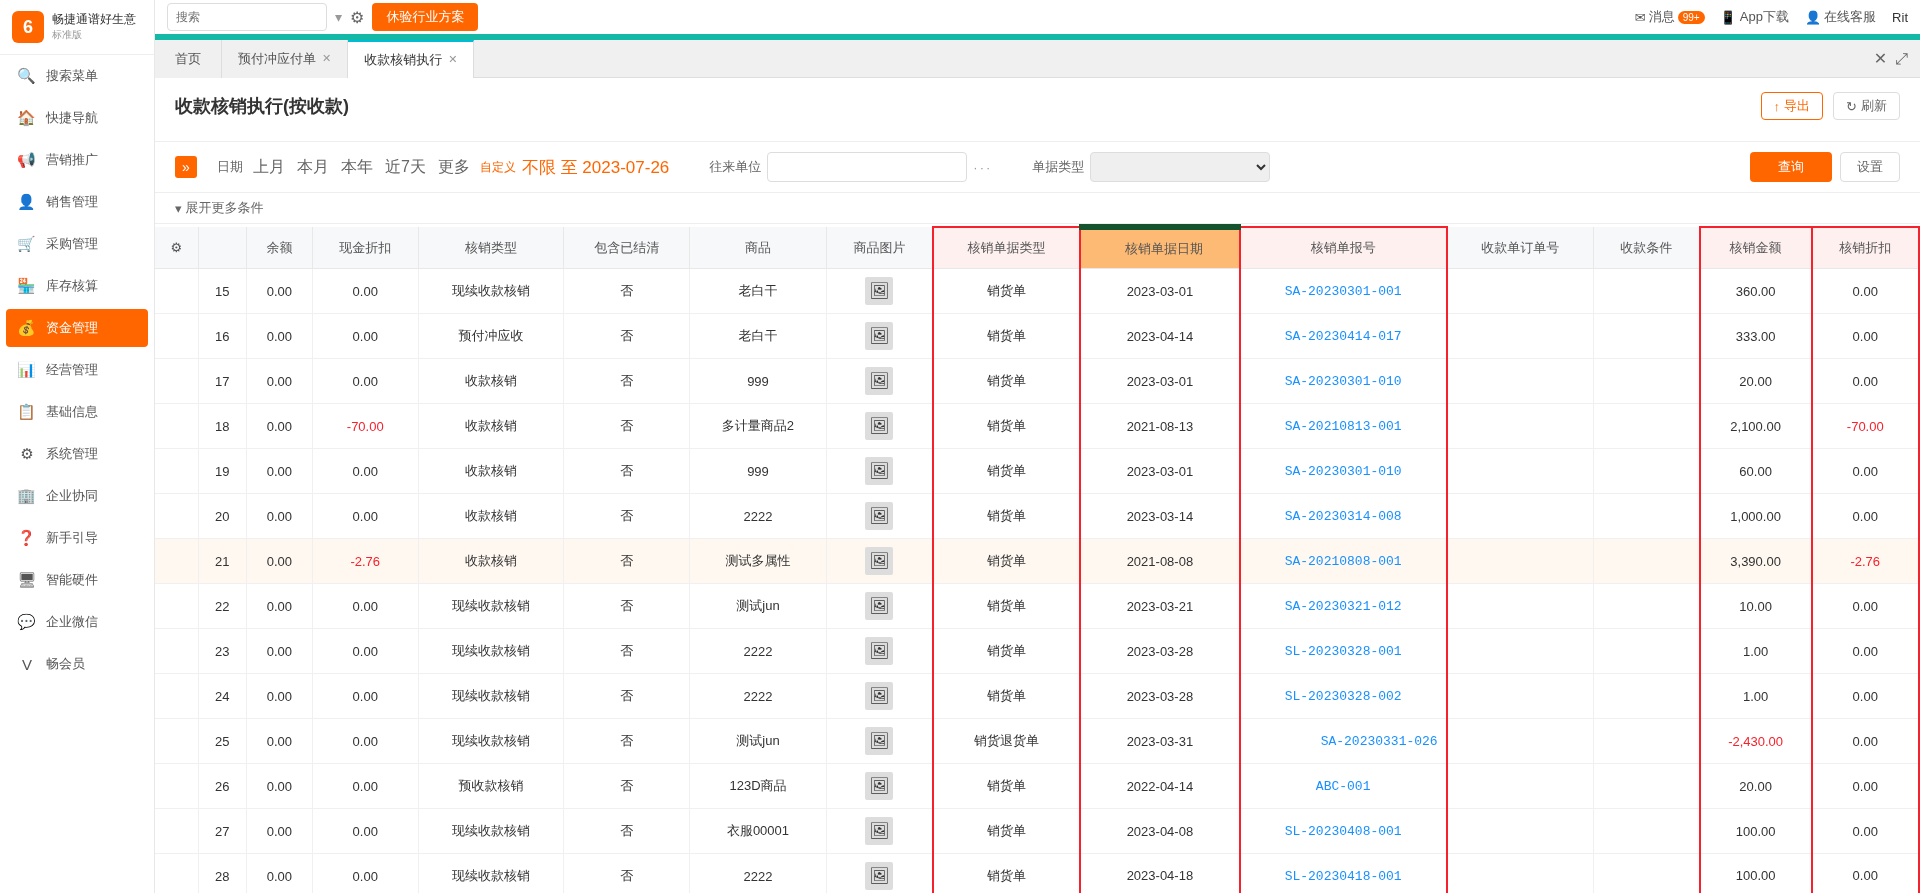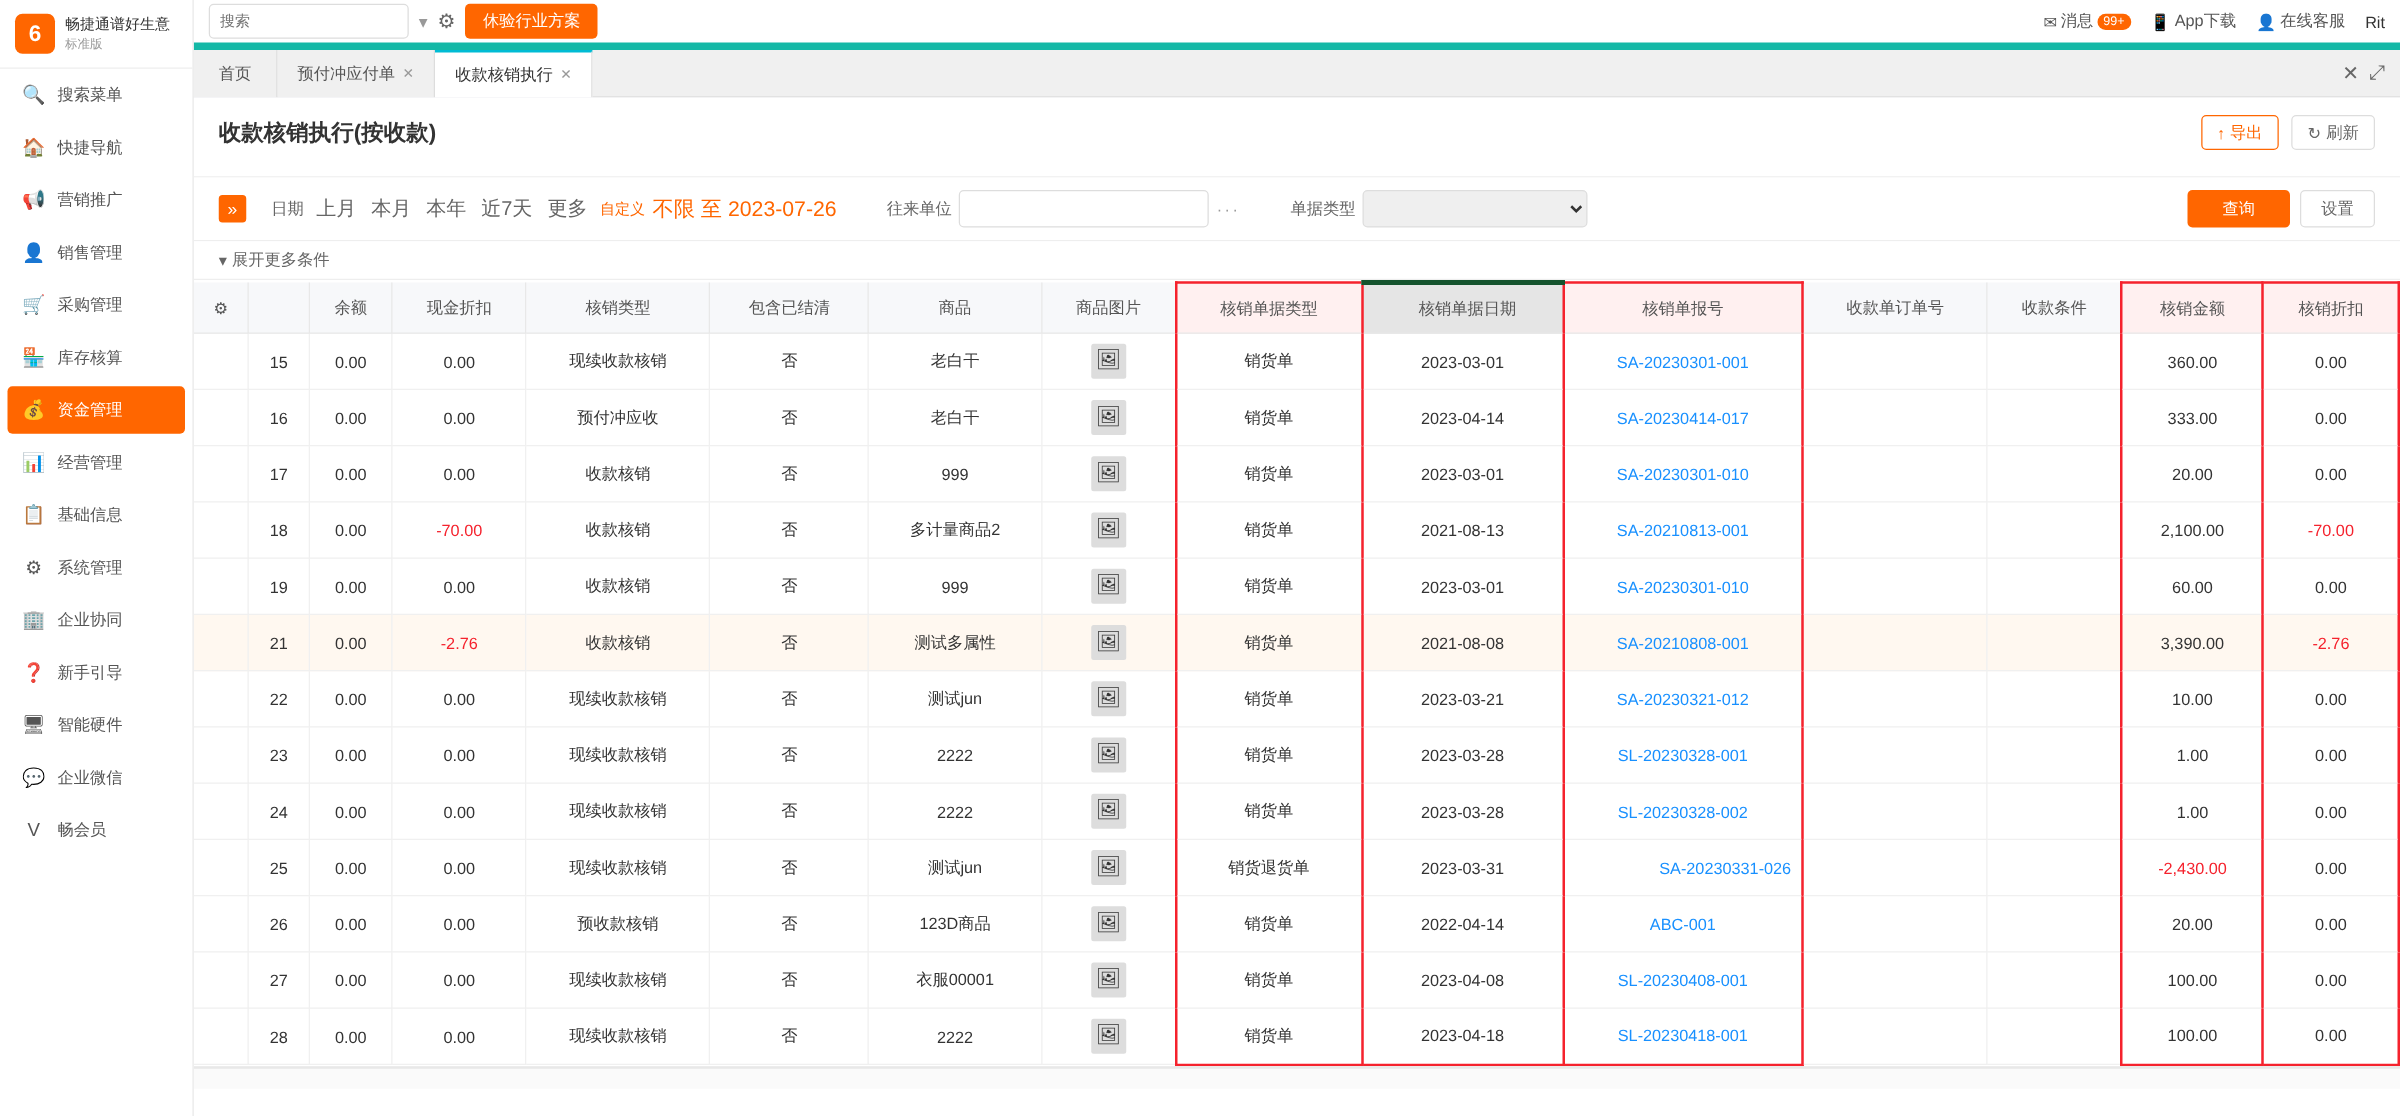--- a/index.html
+++ b/index.html
@@ -63,21 +63,21 @@
     .expand-bar { background: #fff; padding: 6px 20px; border-bottom: 1px solid #eee; display: flex; align-items: center; }
     .btn-expand { display: flex; align-items: center; gap: 4px; color: #666; font-size: 13px; cursor: pointer; background: none; border: none; }
 
     
     .table-container { flex: 1; overflow: auto; background: #fff; margin: 0; }
     table { width: 100%; border-collapse: collapse; font-size: 13px; }
     thead tr { background: #f7f8fa; }
     th { padding: 10px 8px; text-align: center; color: #555; font-weight: normal; border-bottom: 1px solid #e8e8e8; border-right: 1px solid #e8e8e8; white-space: nowrap; font-size: 13px; }
     td { padding: 8px 8px; text-align: center; border-bottom: 1px solid #f0f0f0; border-right: 1px solid #f0f0f0; color: #333; white-space: nowrap; }
     tbody tr.highlighted { background: #fff8f0; }
-    .col-link { color: #1890ff; cursor: pointer; text-decoration: none; }
+    .col-link { color: #1890ff; cursor: pointer; text-decoration: none; font-family: Liberation Mono, monospace; }
     .col-red { color: #f5222d; }
 
     
     .table-container::-webkit-scrollbar { width: 6px; height: 6px; }
     .table-container::-webkit-scrollbar-track { background: #f1f1f1; }
     .table-container::-webkit-scrollbar-thumb { background: #ccc; border-radius: 3px; }
   </style>
 </head>
 <body>
 
@@ -257,21 +257,21 @@
           <tr>
             <th>⚙</th>
             <th></th>
             <th>余额</th>
             <th>现金折扣</th>
             <th>核销类型</th>
             <th>包含已结清</th>
             <th>商品</th>
             <th>商品图片</th>
             <th style="background:#fff0f0;border-left:2px solid #f5222d;border-right:2px solid #f5222d;border-top:2px solid #f5222d;">核销单据类型</th>
-            <th style="background:#e5e5e5;border-right:2px solid #f5222d;border-top:4px solid #14532d;padding-left:16px;">核销单据日期</th>
+            <th style="background:#fdba74;border-right:2px solid #f5222d;border-top:6px solid #14532d;padding-left:16px;">核销单据日期</th>
             <th style="background:#fff0f0;border-right:2px solid #f5222d;border-top:2px solid #f5222d;">核销单报号</th>
             <th>收款单订单号</th>
             <th>收款条件</th>
             <th style="background:#fff0f0;border-left:2px solid #f5222d;border-right:2px solid #f5222d;border-top:2px solid #f5222d;">核销金额</th>
             <th style="background:#fff0f0;border-right:2px solid #f5222d;border-top:2px solid #f5222d;">核销折扣</th>
           </tr>
         </thead>
         <tbody id="table-body">
         <tr>
               <td></td>
@@ -351,20 +351,37 @@
               <td>999</td>
               <td><span style="display: inline-block; width: 28px; height: 28px; background: rgb(221, 221, 221); border-radius: 2px; font-size: 16px; line-height: 28px; text-align: center;">🖼</span></td>
               <td style="border-left: 2px solid rgb(245, 34, 45); border-right: 2px solid rgb(245, 34, 45);">销货单</td>
               <td style="border-right: 2px solid rgb(245, 34, 45);">2023-03-01</td>
               <td style="border-right: 2px solid rgb(245, 34, 45);"><a class="col-link" href="#">SA-20230301-010</a></td>
               <td></td>
               <td></td>
               <td style="border-left: 2px solid rgb(245, 34, 45); border-right: 2px solid rgb(245, 34, 45);">60.00</td>
               <td style="border-right: 2px solid rgb(245, 34, 45);">0.00</td>
             </tr>
+            <tr>
+              <td></td>
+              <td>20</td>
+              <td>0.00</td>
+              <td>0.00</td>
+              <td>收款核销</td>
+              <td>否</td>
+              <td>2222</td>
+              <td><span style="display: inline-block; width: 28px; height: 28px; background: rgb(221, 221, 221); border-radius: 2px; font-size: 16px; line-height: 28px; text-align: center;">🖼</span></td>
+              <td style="border-left: 2px solid rgb(245, 34, 45); border-right: 2px solid rgb(245, 34, 45);">销货单</td>
+              <td style="border-right: 2px solid rgb(245, 34, 45);">2023-03-14</td>
+              <td style="border-right: 2px solid rgb(245, 34, 45);"><a class="col-link" href="#">SA-20230314-008</a></td>
+              <td></td>
+              <td></td>
+              <td style="border-left: 2px solid rgb(245, 34, 45); border-right: 2px solid rgb(245, 34, 45);">1,000.00</td>
+              <td style="border-right: 2px solid rgb(245, 34, 45);">0.00</td>
+            </tr>
             <tr class="highlighted">
               <td></td>
               <td>21</td>
               <td>0.00</td>
               <td class="col-red">-2.76</td>
               <td>收款核销</td>
               <td>否</td>
               <td>测试多属性</td>
               <td><span style="display: inline-block; width: 28px; height: 28px; background: rgb(221, 221, 221); border-radius: 2px; font-size: 16px; line-height: 28px; text-align: center;">🖼</span></td>
               <td style="border-left: 2px solid rgb(245, 34, 45); border-right: 2px solid rgb(245, 34, 45);">销货单</td>

